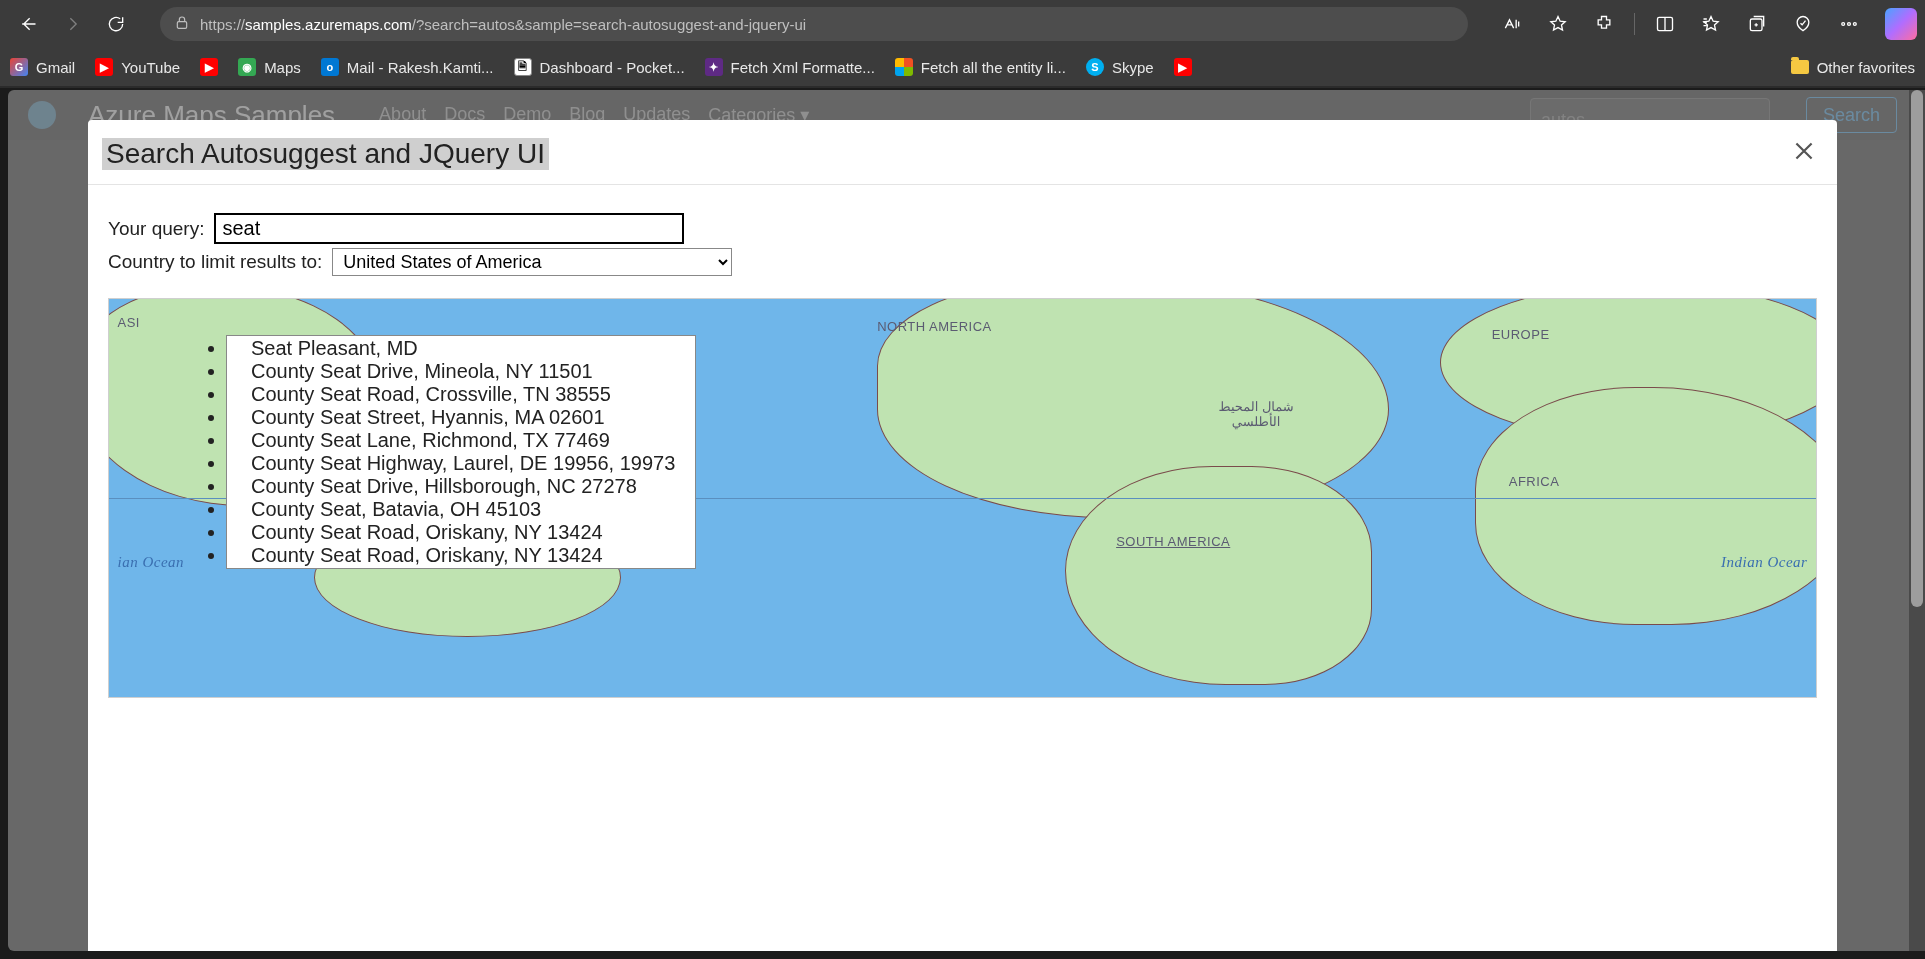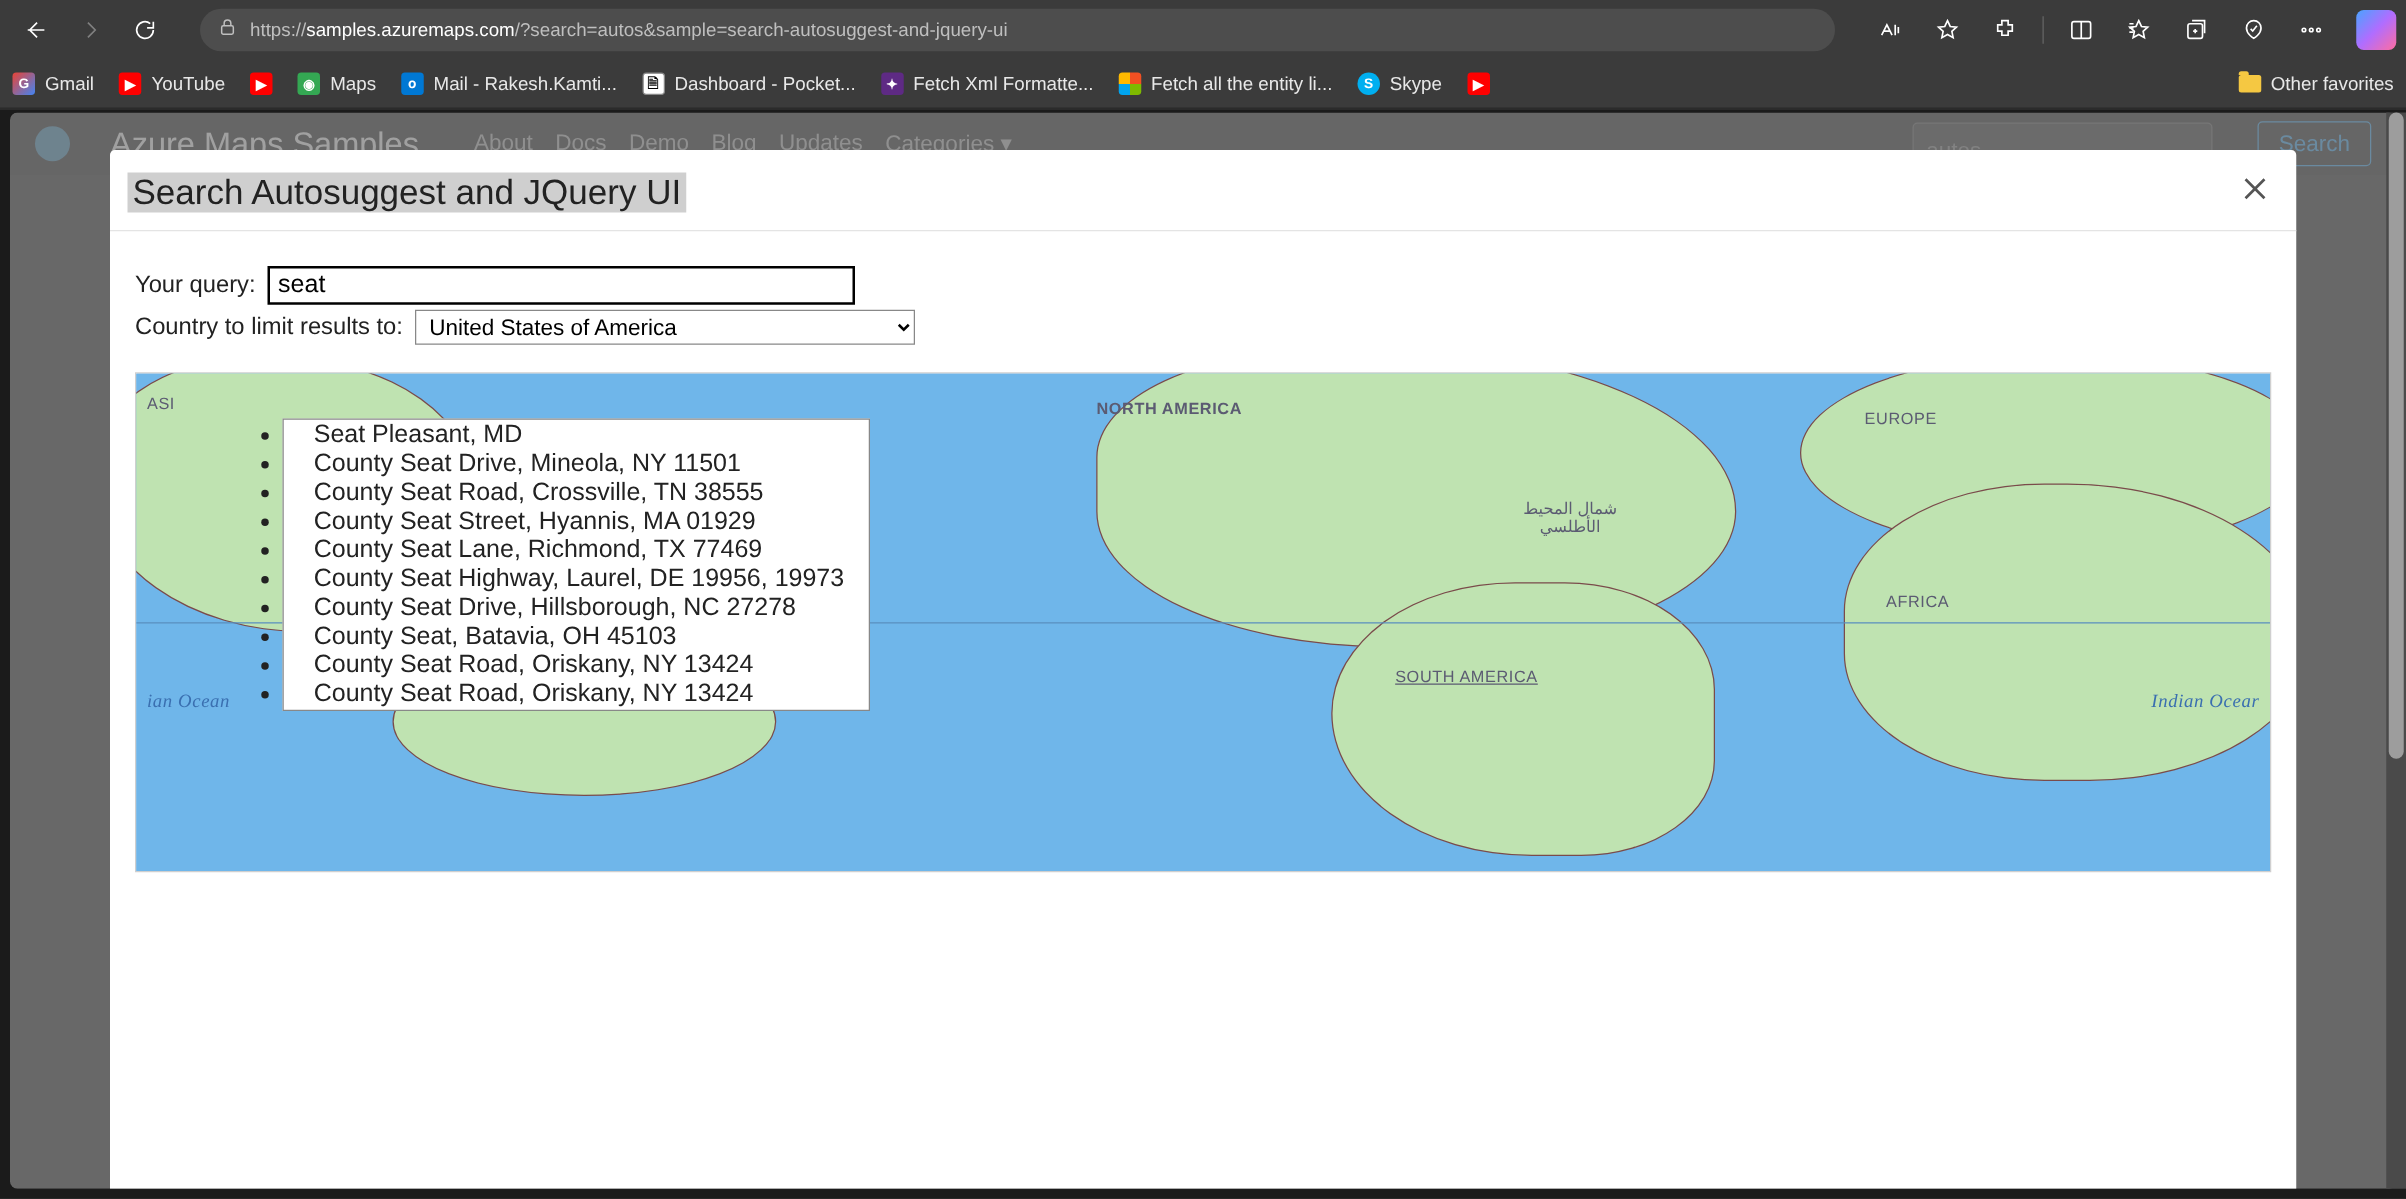--- a/index.html
+++ b/index.html
@@ -246,21 +246,21 @@
         <label class="lbl">Country to limit results to:</label>
         <select>
           <option selected="">United States of America</option>
         </select>
       </div>
 
       <ul class="ac-menu" style="left:138px; top:150px; width:470px;">
         <li class="ac-item">Seat Pleasant, MD</li>
         <li class="ac-item">County Seat Drive, Mineola, NY 11501</li>
         <li class="ac-item">County Seat Road, Crossville, TN 38555</li>
-        <li class="ac-item">County Seat Street, Hyannis, MA 01929</li>
+        <li class="ac-item">County Seat Street, Hyannis, MA 02601</li>
         <li class="ac-item">County Seat Lane, Richmond, TX 77469</li>
         <li class="ac-item">County Seat Highway, Laurel, DE 19956, 19973</li>
         <li class="ac-item">County Seat Drive, Hillsborough, NC 27278</li>
         <li class="ac-item">County Seat, Batavia, OH 45103</li>
         <li class="ac-item">County Seat Road, Oriskany, NY 13424</li>
         <li class="ac-item">County Seat Road, Oriskany, NY 13424</li>
       </ul>
 
       <div class="map">
         <div class="sea"></div>
@@ -268,21 +268,21 @@
         <div class="land" style="left:-2%; top:-3%; width:18%; height:55%;"></div>
         <div class="land" style="left:45%; top:-5%; width:30%; height:60%; border-radius:40% 60% 50% 50%;"></div>
         <div class="land" style="left:56%; top:42%; width:18%; height:55%; border-radius:55% 45% 40% 60%;"></div>
         <div class="land" style="left:78%; top:-4%; width:24%; height:40%; border-radius:50%;"></div>
         <div class="land" style="left:80%; top:22%; width:22%; height:60%; border-radius:45% 55% 50% 45%;"></div>
         <div class="land" style="left:12%; top:55%; width:18%; height:30%; border-radius:50%;"></div>
 
         <div style="position:absolute;left:0;right:0;top:50%;height:1px;background:#5a8fbf"></div>
 
         <span class="map-label" style="left:0.5%; top:4%;">ASI</span>
-        <span class="map-label" style="left:45%; top:5%;font-weight:bold;">NORTH AMERICA</span>
+        <span class="map-label" style="left:45%; top:5%;">NORTH AMERICA</span>
         <span class="map-label" style="left:81%; top:7%;">EUROPE</span>
         <span class="map-label" style="left:82%; top:44%;">AFRICA</span>
         <span class="map-label" style="left:59%; top:59%;text-decoration:underline;">SOUTH AMERICA</span>
         <span class="map-label" style="left:15%; top:64%;">AUSTRALIA</span>
         <span class="map-label" style="left:65%; top:25%; text-align:center; direction:rtl; white-space:pre;">شمال المحيط
 الأطلسي</span>
         <span class="map-label ocean" style="left:0.5%; top:64%;">ian Ocean</span>
         <span class="map-label ocean" style="right:0.5%; top:64%;">Indian Ocear</span>
       </div>
 

